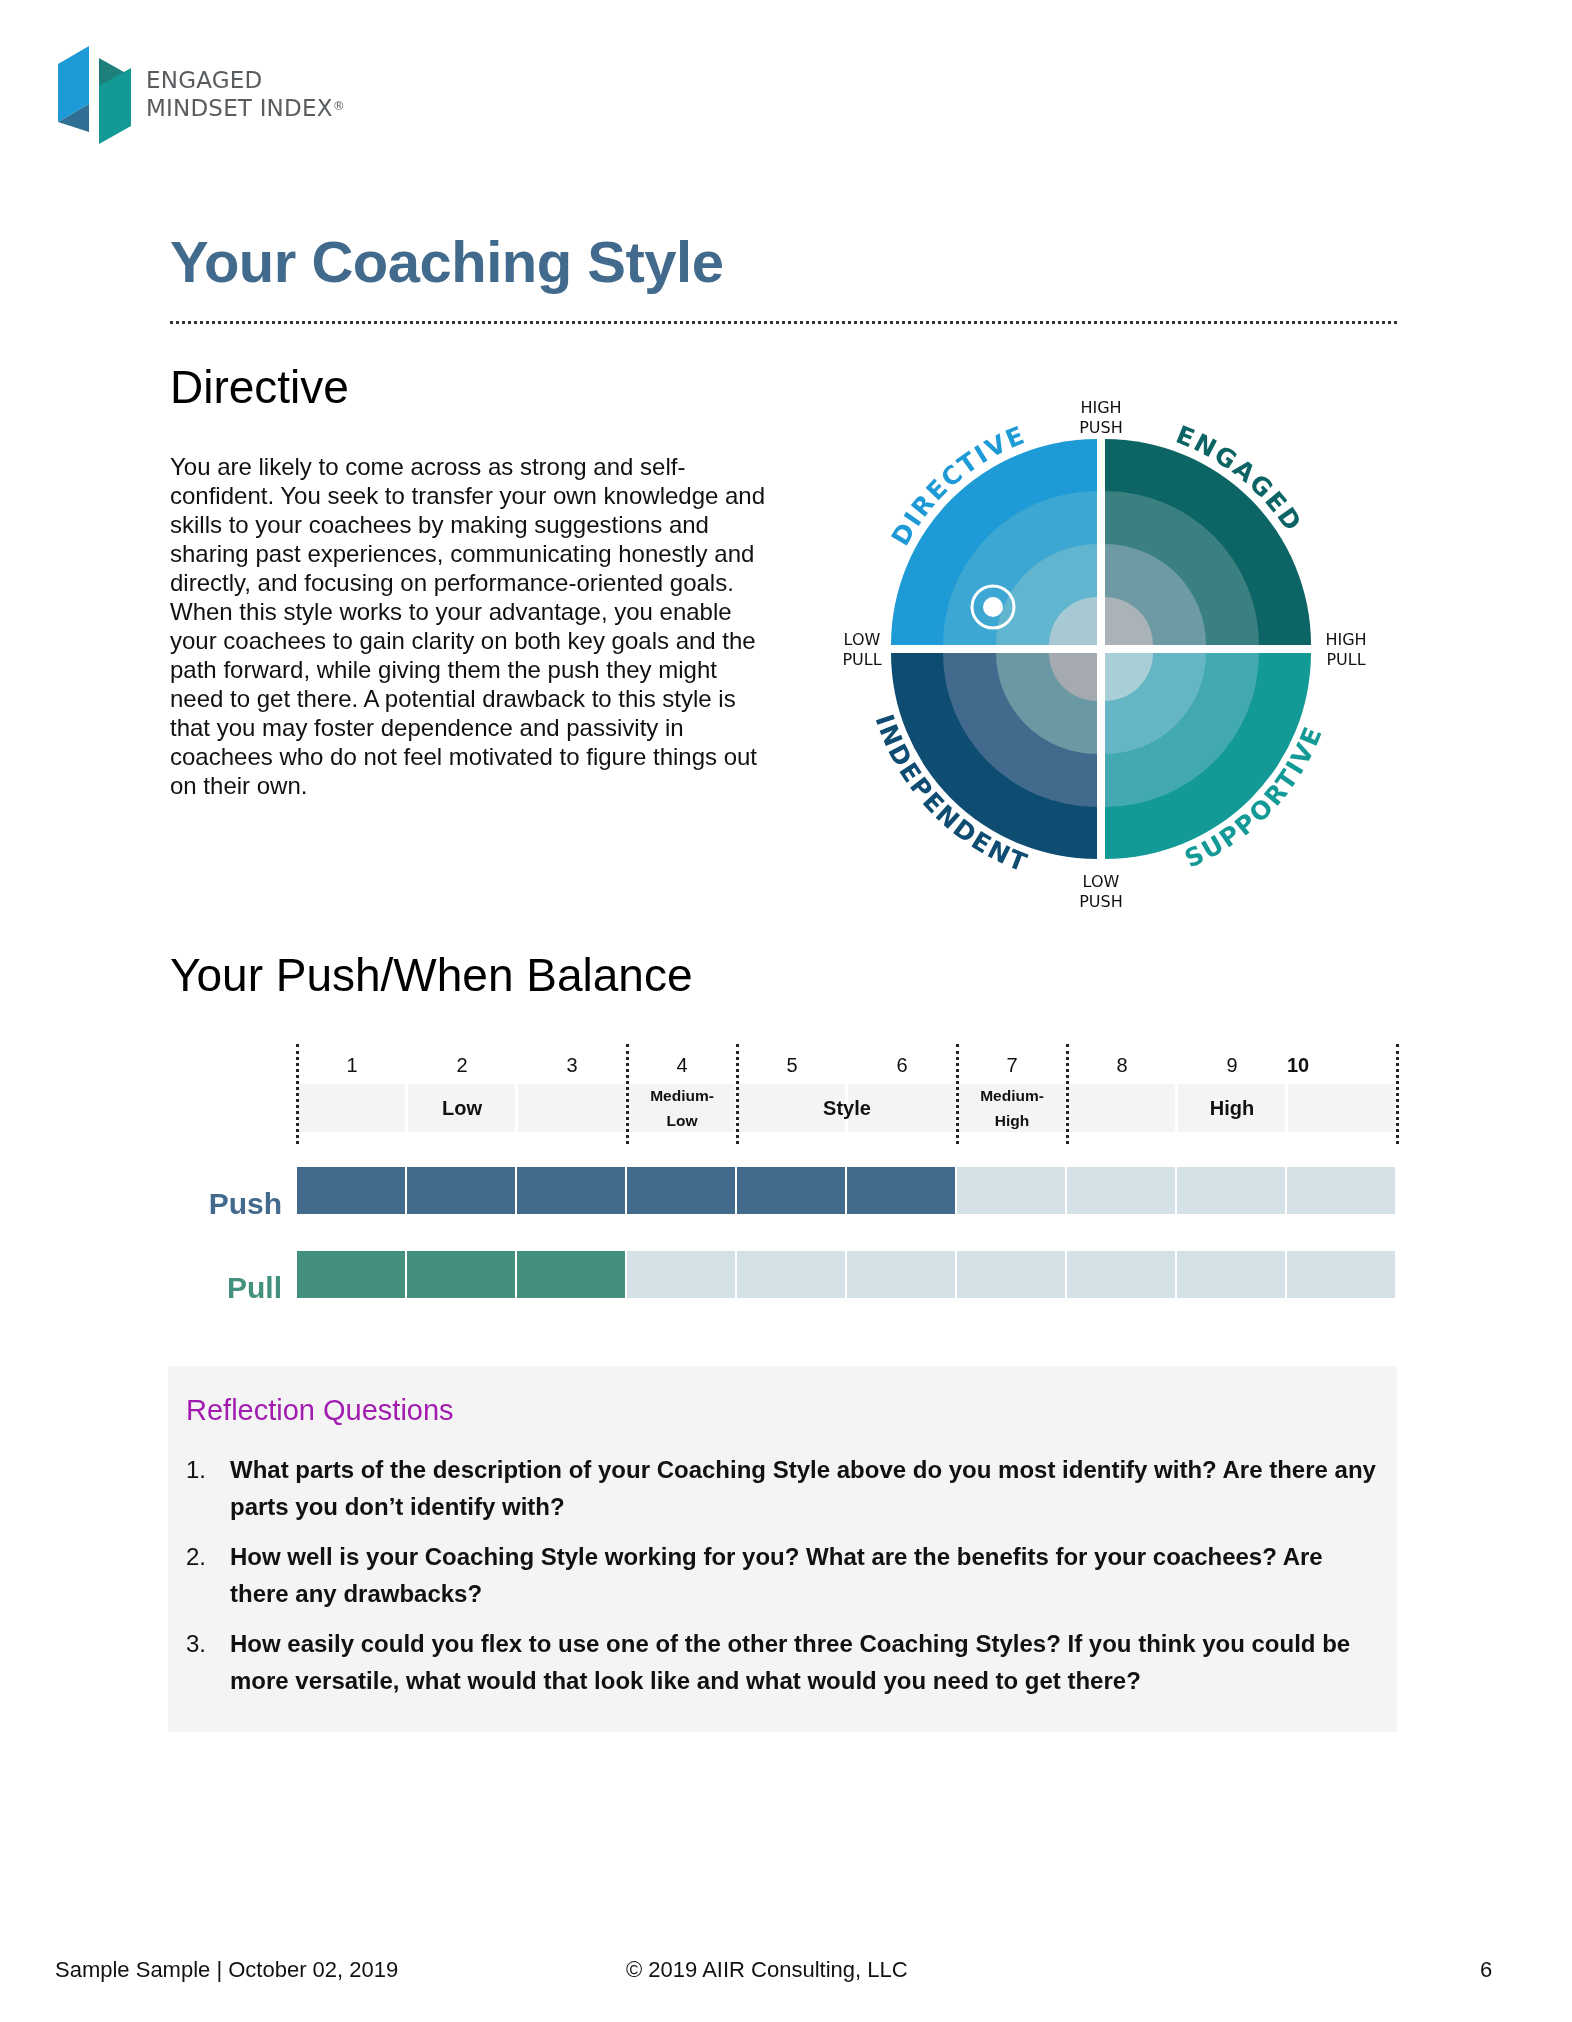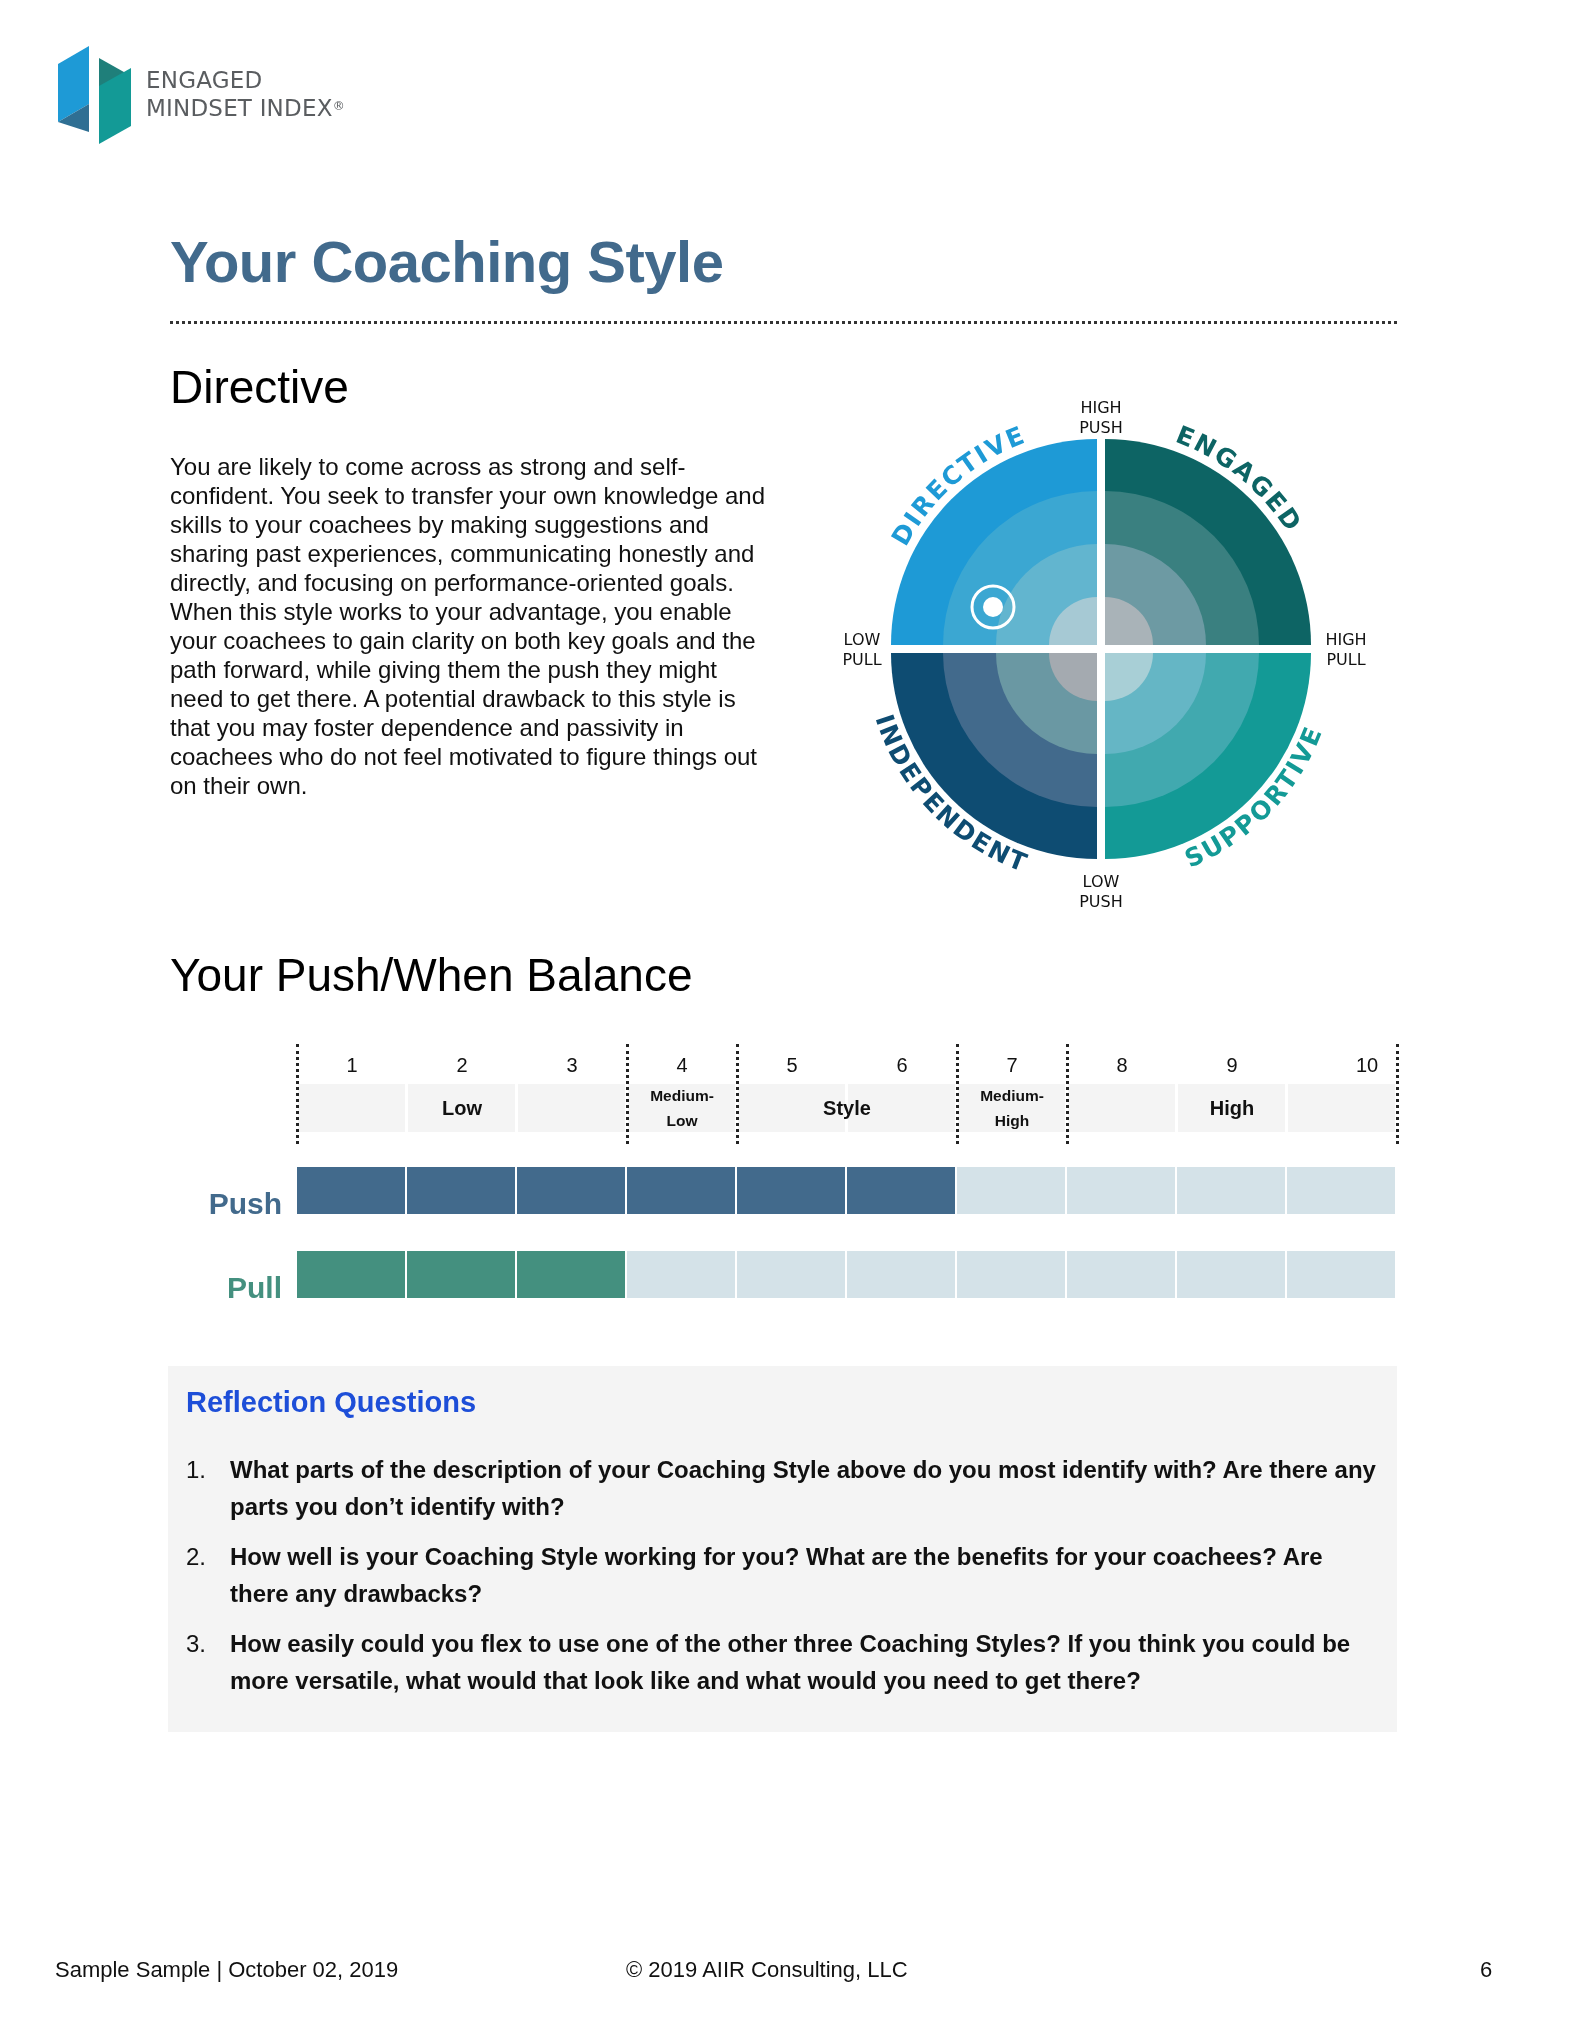--- a/index.html
+++ b/index.html
@@ -34,21 +34,21 @@
   .band-label { position: absolute; top: 40px; height: 48px; display: flex; align-items: center;
                 justify-content: center; text-align: center; font-weight: bold; color: #111; }
   .band-label.big { font-size: 20px; }
   .band-label.small { font-size: 15.5px; line-height: 25px; }
   .vdots { position: absolute; top: 0; height: 100px; width: 0; border-left: 3px dotted #222; }
   .bar-cell { position: absolute; height: 47px; width: 108px; }
   .row-label { position: absolute; font-size: 30px; font-weight: bold; text-align: right; width: 120px; }
 
   
   .reflect { left: 168px; top: 1366px; width: 1229px; height: 366px; background: #f4f4f4; }
-  .reflect-title { position: absolute; left: 18px; top: 20px; font-size: 29px; font-weight: bold; color: #1d4ed8; }
+  .reflect-title { position: absolute; left: 18px; top: 28px; font-size: 29px; font-weight: normal; color: #a21caf; }
   .reflect-list { position: absolute; left: 18px; top: 86px; width: 1190px; margin: 0; padding: 0; list-style: none; }
   .reflect-item { display: flex; font-size: 24px; line-height: 36.5px; color: #111; margin-bottom: 14px; }
   .reflect-num { width: 44px; flex: none; }
   .reflect-text { flex: 1; font-weight: bold; }
 
   
   .footer { top: 1957px; font-size: 22px; color: #111; }
 </style>
 </head>
 <body>
@@ -145,21 +145,21 @@
     <div class="num" style="left: 440px;">5</div>
     <div class="band" style="left: 441px; width: 107px;"></div>
     <div class="num" style="left: 550px;">6</div>
     <div class="band" style="left: 551px; width: 107px;"></div>
     <div class="num" style="left: 660px;">7</div>
     <div class="band" style="left: 661px; width: 107px;"></div>
     <div class="num" style="left: 770px;">8</div>
     <div class="band" style="left: 771px; width: 107px;"></div>
     <div class="num" style="left: 880px;">9</div>
     <div class="band" style="left: 881px; width: 107px;"></div>
-    <div class="num" style="left: 1015px;">10</div>
+    <div class="num" style="left: 946px; font-weight: bold;">10</div>
     <div class="band" style="left: 991px; width: 107px;"></div>
     <div class="band-label big" style="left: 0px; width: 330px;">Low</div>
     <div class="band-label small" style="left: 330px; width: 110px;">
       <div>
         <div>Medium-</div>
         <div>Low</div>
       </div>
     </div>
     <div class="band-label big" style="left: 440px; width: 220px;">Style</div>
     <div class="band-label small" style="left: 660px; width: 110px;">

